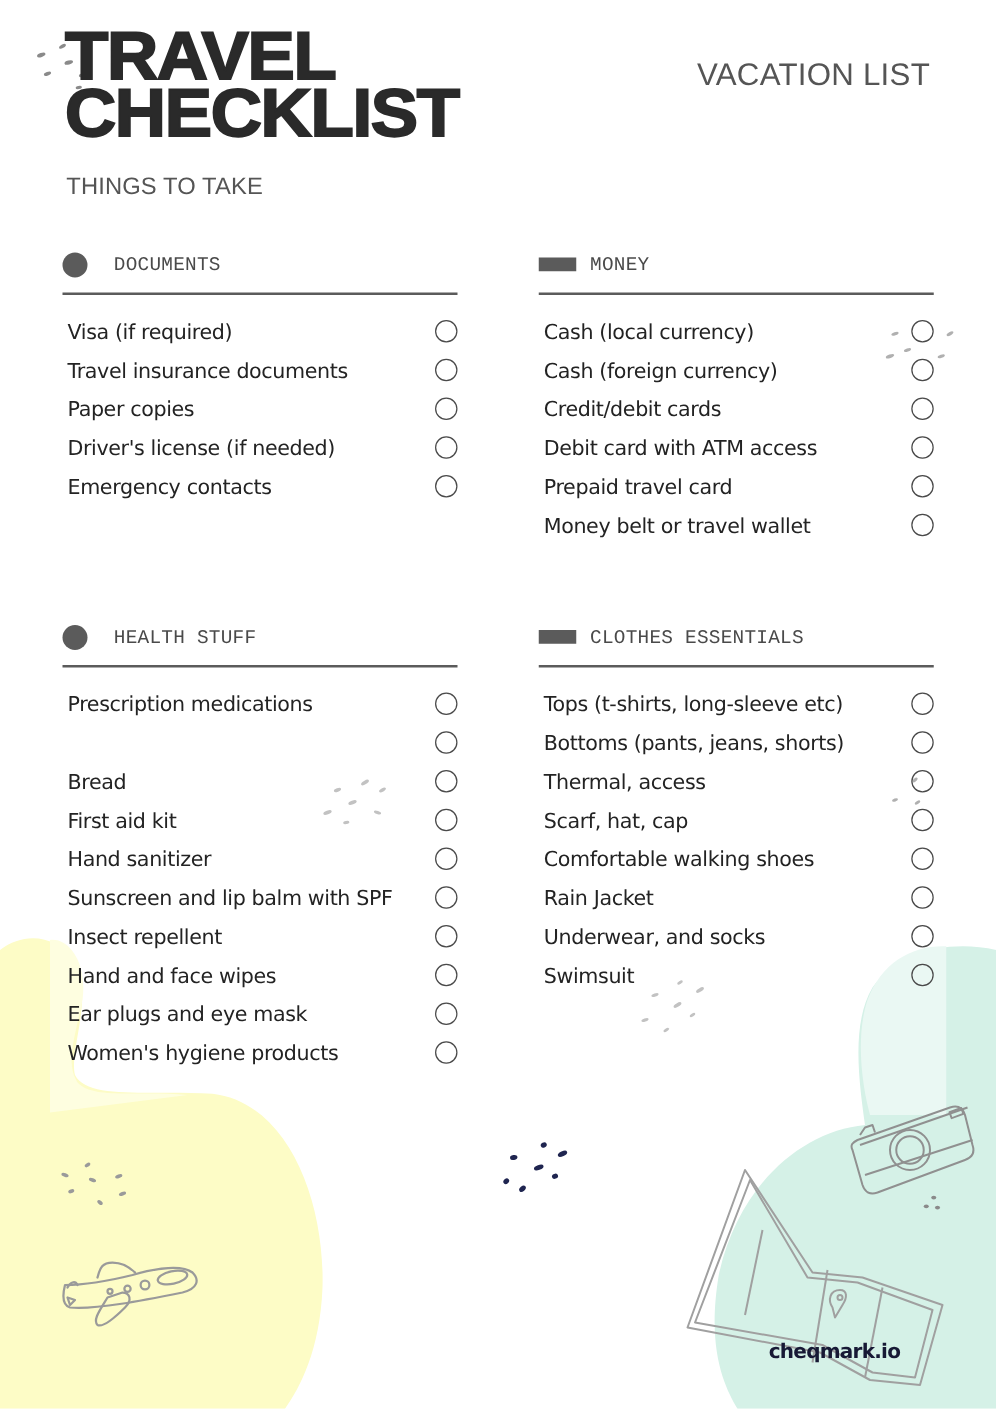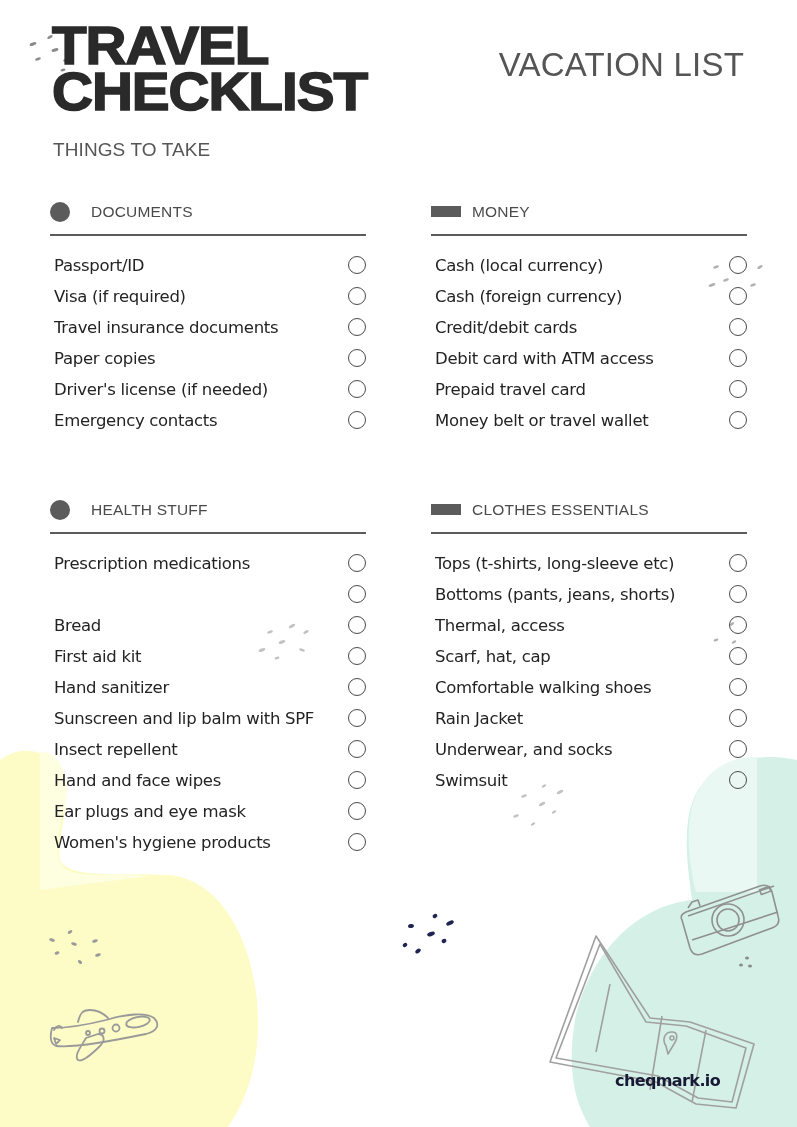--- a/index.html
+++ b/index.html
@@ -17,26 +17,26 @@
       color: #2a2a2a; z-index: 2;
       -webkit-text-stroke: 1.6px #2a2a2a;
     }
     .title .line { display: block; transform: scaleX(1.05); transform-origin: left; }
     .subtitle {
       position: absolute; left: 53px; top: 139px;
       font-size: 19px; color: #555; z-index: 2; letter-spacing: 0.1px;
     }
     .vacation {
       position: absolute; right: 53px; top: 46px;
-      font-size: 33px; color: #555; z-index: 2; letter-spacing: 0.2px;
+      font-size: 25px; color: #555; z-index: 2; letter-spacing: 0.2px;
     }
 
     
     .section { position: absolute; width: 316px; z-index: 2; }
-    .sec-head { position: relative; height: 34px; }
+    .sec-head { position: relative; height: 34px; font-family: Liberation Mono, monospace; }
     .sec-marker-dot {
       position: absolute; left: 0; top: 2px; width: 20px; height: 20px;
       border-radius: 50%; background: #5b5b5b;
     }
     .sec-marker-bar {
       position: absolute; left: 0; top: 6px; width: 30px; height: 11px;
       background: #5b5b5b;
     }
     .sec-title {
       position: absolute; left: 41px; top: 3px;
@@ -91,24 +91,20 @@
 <div class="subtitle">THINGS TO TAKE</div>
 <div class="vacation">VACATION LIST</div>
 
 <section class="section" id="sec-documents">
   <div class="sec-head">
     <span class="sec-marker-dot"></span>
     <span class="sec-title">DOCUMENTS</span>
   </div>
   <div class="sec-rule"></div>
   <ul class="items">
-    <li class="item">
-        <span class="item-label">Passport/ID</span>
-        <span class="checkbox"></span>
-      </li>
     <li class="item">
         <span class="item-label">Visa (if required)</span>
         <span class="checkbox"></span>
       </li>
     <li class="item">
         <span class="item-label">Travel insurance documents</span>
         <span class="checkbox"></span>
       </li>
     <li class="item">
         <span class="item-label">Paper copies</span>

